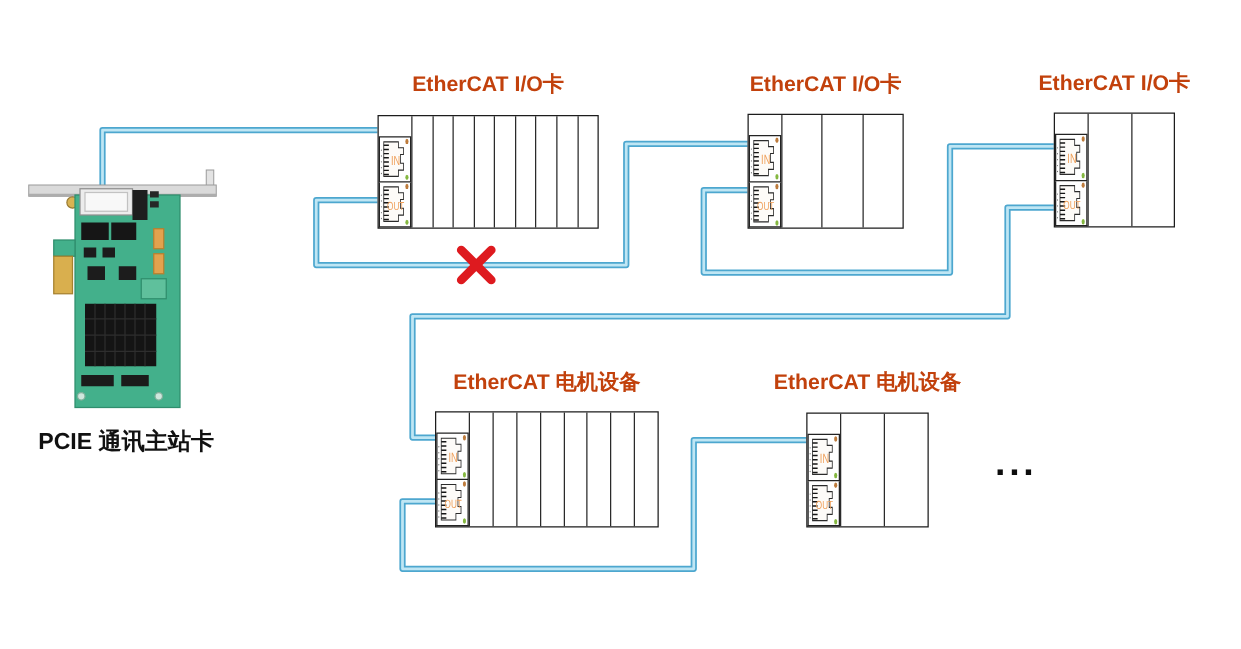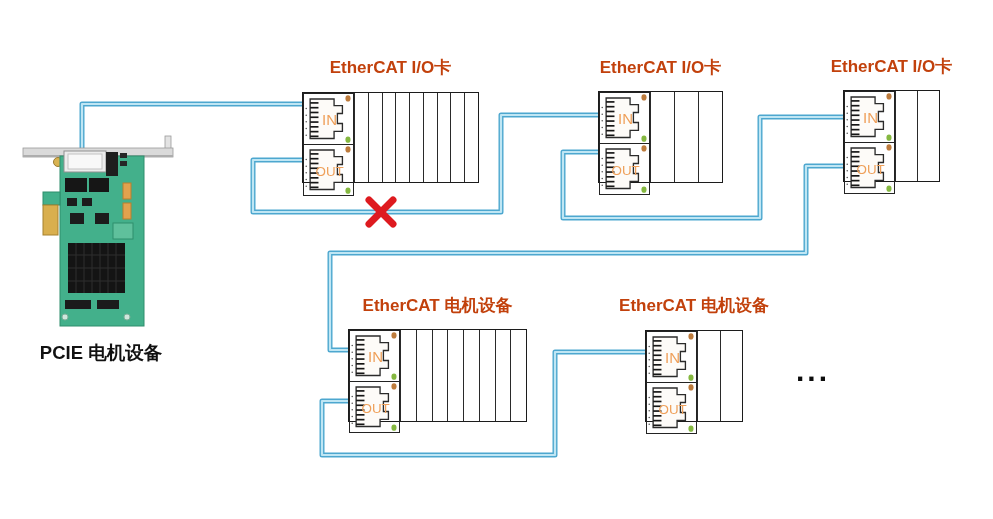--- a/index.html
+++ b/index.html
@@ -13,21 +13,21 @@
   .err-x { stroke:#de1a1f; stroke-width:7; stroke-linecap:round; }
 
   .dev-title {
     position:absolute; text-align:center; font-size:17px; font-weight:600;
     color:#c2410c; white-space:nowrap;
   }
   .dev-box {
     position:absolute; box-sizing:border-box; border:1.6px solid #1c1c1c;
     background:#ffffff; display:flex;
   }
-  .ports { width:51px; display:flex; flex-direction:column; }
+  .ports { width:26px; display:flex; flex-direction:column;margin-top:16px; }
   .port { flex:1; box-sizing:border-box; border:1px solid #232323; position:relative; }
   .port + .port { border-top:none; }
   .port svg { display:block; width:100%; height:100%; }
   .slots { flex:1; display:flex; }
   .slot { flex:1; box-sizing:border-box; border-left:1px solid #2a2a2a; }
 
   .master-label {
     position:absolute; left:15px; top:340px; width:172px; text-align:center;
     font-size:18.5px; font-weight:600; color:#111; white-space:nowrap;
   }
@@ -112,21 +112,21 @@
           <line x1="53" y1="173" x2="110" y2="173"></line>
         <line x1="53" y1="186" x2="110" y2="186"></line>
       </g>
     </g>
     <rect x="50" y="205" width="26" height="9" fill="#1b1b1b"></rect>
     <rect x="82" y="205" width="22" height="9" fill="#1b1b1b"></rect>
     <circle cx="50" cy="222" r="3" fill="#cfe7dd" stroke="#7fae9a"></circle>
     <circle cx="112" cy="222" r="3" fill="#cfe7dd" stroke="#7fae9a"></circle>
   </svg>
 
-  <div class="master-label">PCIE 电机设备</div>
+  <div class="master-label">PCIE 通讯主站卡</div>
 
   <div id="devices">
       <div class="dev-title" style="left: 265.5px; top: 56px; width: 250px;">EtherCAT I/O卡</div>
       <div class="dev-box" style="left: 302px; top: 92px; width: 177px; height: 91px;">
         <div class="ports">
           <div class="port">
             <svg viewBox="0 0 44 45" preserveAspectRatio="none">
               <g fill="#555">
                 <circle cx="2" cy="13" r="0.7"></circle>
                 <circle cx="2" cy="19" r="0.7"></circle>

